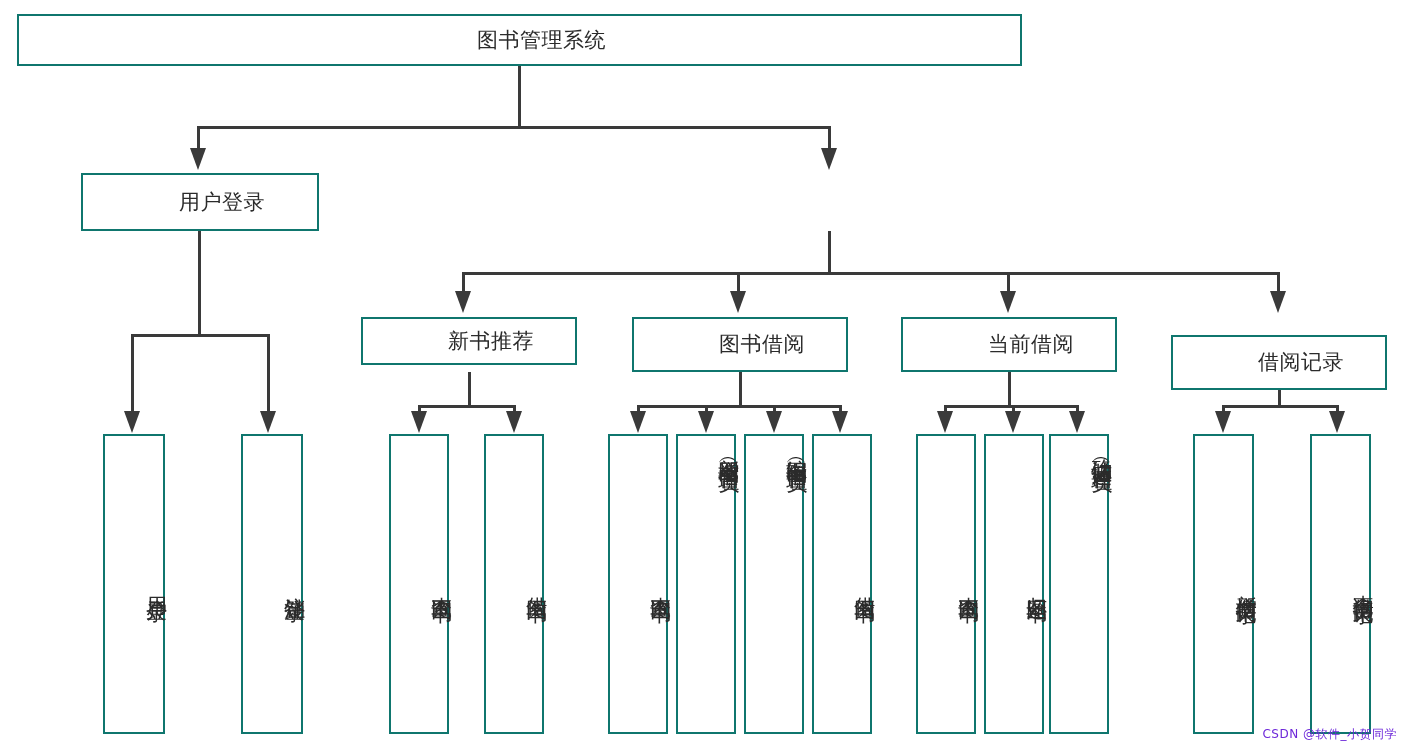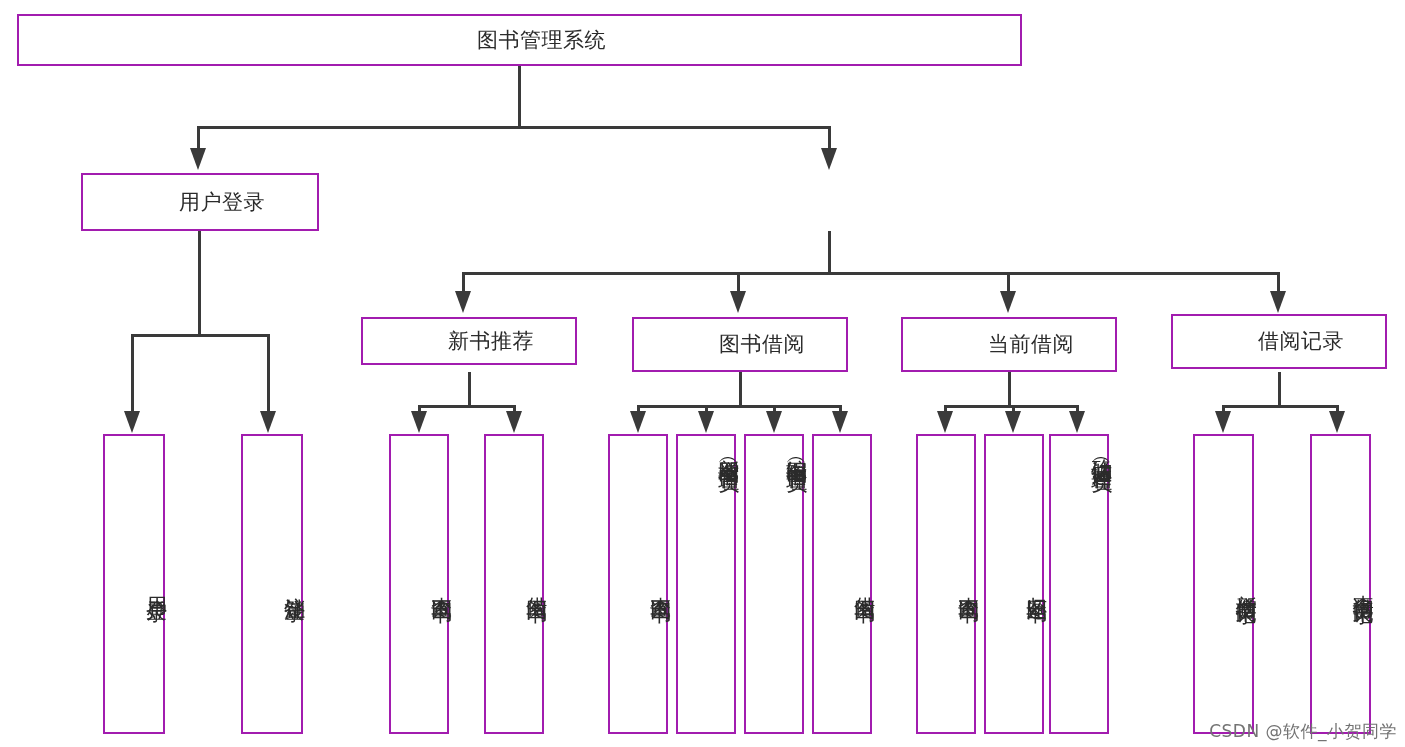--- a/index.html
+++ b/index.html
@@ -14,21 +14,21 @@
     position: relative;
     width: 1405px;
     height: 747px;
     background: #ffffff;
     overflow: hidden;
   }
   
   .node {
     position: absolute;
     box-sizing: border-box;
-    border: 2px solid #a21caf;
+    border: 2px solid #0f766e;
     background: #ffffff;
     color: #2b2b2b;
     display: flex;
     align-items: center;
     justify-content: center;
     text-align: right;
     letter-spacing: 0.5px;
     z-index: 3;
     padding-left: 44px;
   }
@@ -70,22 +70,22 @@
     border-left: 8px solid transparent;
     border-right: 8px solid transparent;
     border-top: 22px solid #3a3a3a;
     z-index: 2;
   }
   
   #watermark {
     position: absolute;
     right: 8px;
     bottom: 4px;
-    font-size: 17px;
-    color: #737373;
+    font-size: 12px;
+    color: #6d28d9;
     letter-spacing: 0.5px;
     z-index: 5;
     white-space: nowrap;
   }
 </style>
 </head>
 <body>
 
 <div id="canvas">
 
@@ -127,21 +127,21 @@
 
   <div class="node h" style="left:361px; top:317px; width:216px; height:48px;">
     <span>新书推荐</span>
   </div>
   <div class="node h" style="left:632px; top:317px; width:216px; height:55px;">
     <span>图书借阅</span>
   </div>
   <div class="node h" style="left:901px; top:317px; width:216px; height:55px;">
     <span>当前借阅</span>
   </div>
-  <div class="node h" style="left:1171px; top:314px; width:216px; height:55px;font-family:Liberation Serif, serif;">
+  <div class="node h" style="left:1171px; top:335px; width:216px; height:55px;font-family:Liberation Serif, serif;">
     <span>借阅记录</span>
   </div>
 
   <div class="ln v" style="left:468px; top:372px; width:3px; height:36px;"></div>
   <div class="ln h" style="left:418px; top:405px; width:98px; height:3px;"></div>
   <div class="ln v" style="left:418px; top:405px; width:3px; height:8px;"></div>
   <div class="ln v" style="left:513px; top:405px; width:3px; height:8px;"></div>
   <div class="arrow" style="left:411px; top:411px;"></div>
   <div class="arrow" style="left:506px; top:411px;"></div>
 

